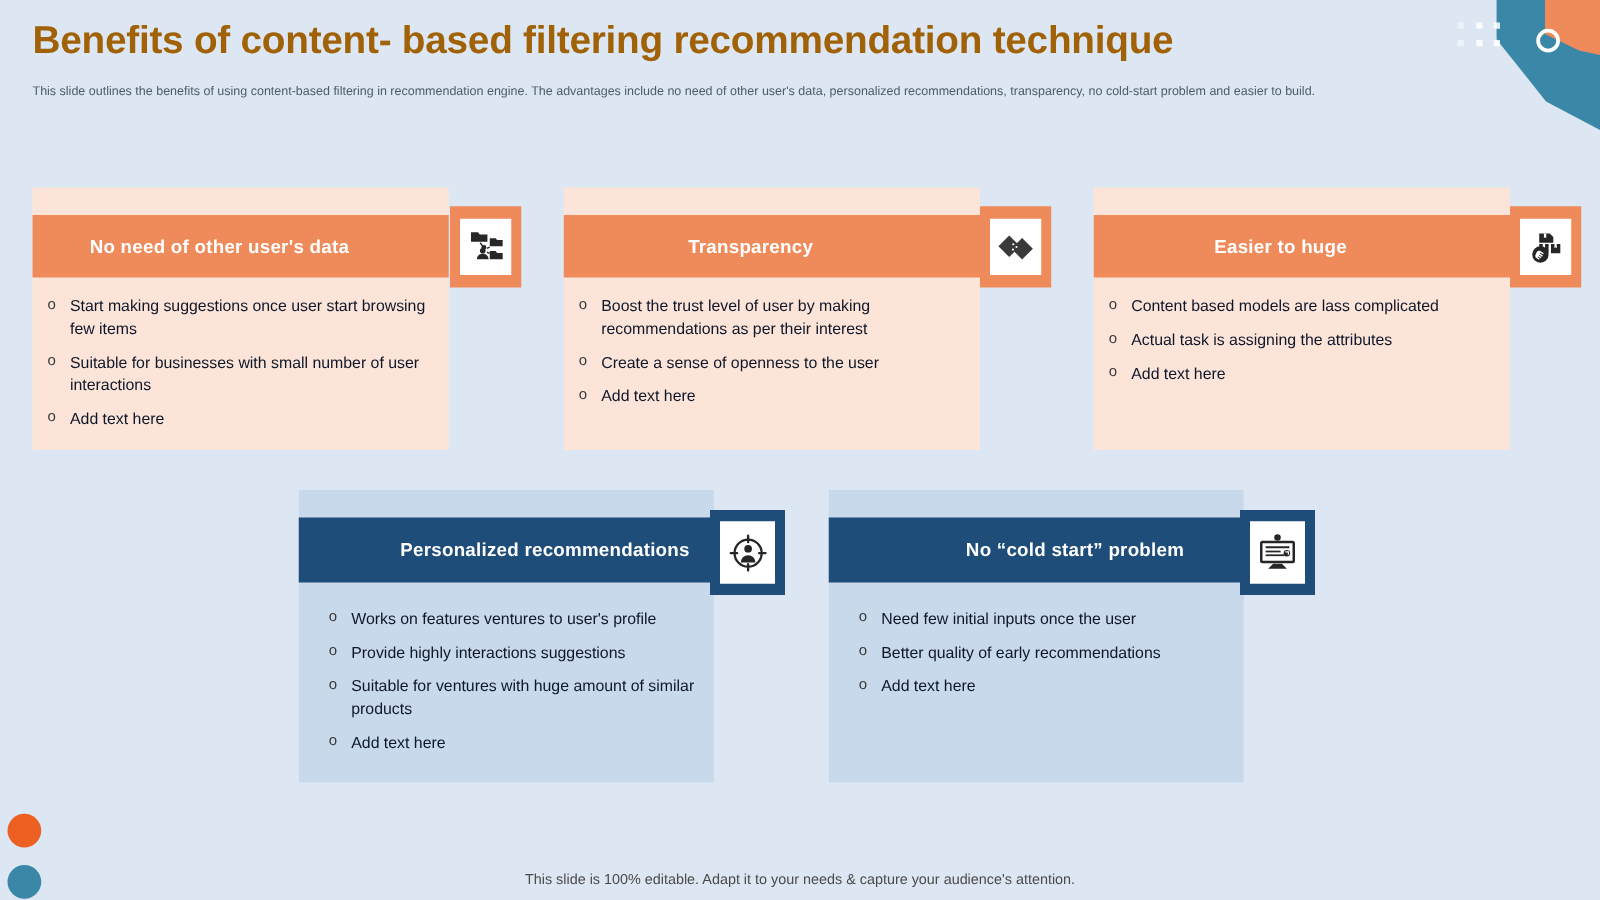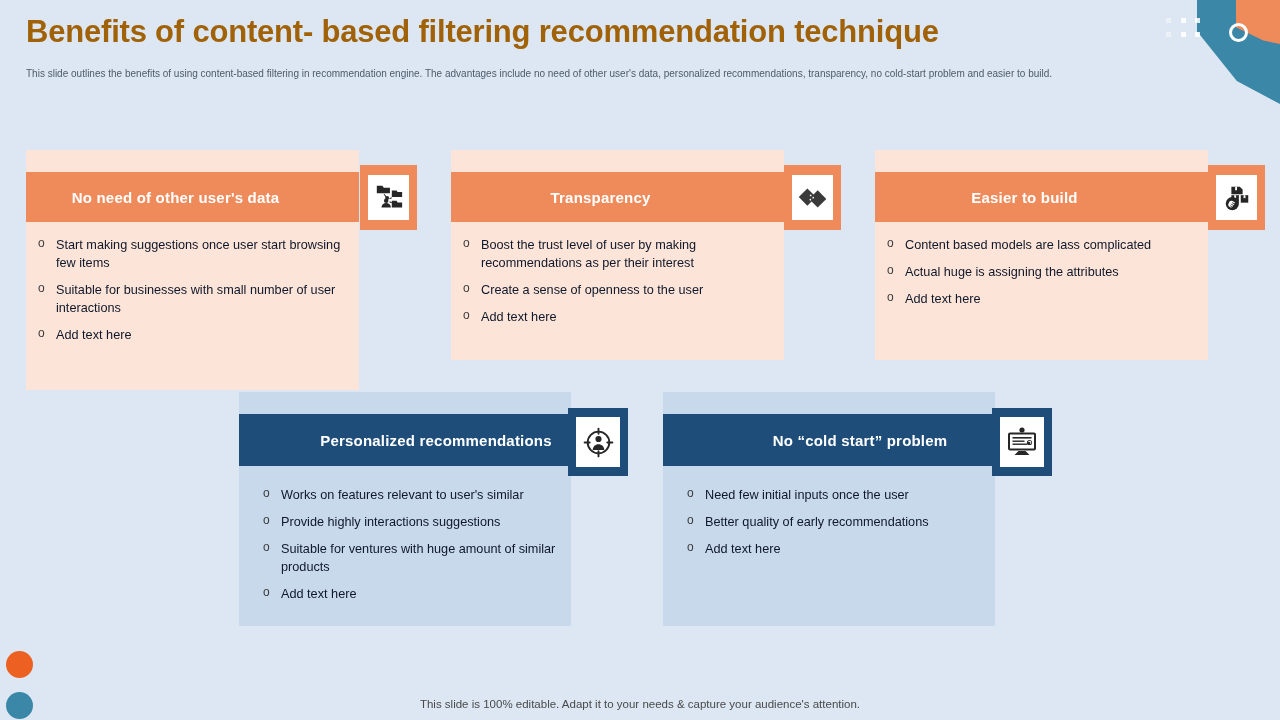--- a/index.html
+++ b/index.html
@@ -161,21 +161,21 @@
   }
   .badge .icon-box {
     background: #ffffff;
     display: flex;
     align-items: center;
     justify-content: center;
   }
   .badge svg { display: block; }
 
   
-  #card-1 { left: 26px;  top: 150px; width: 333px; height: 240px; }
+  #card-1 { left: 26px;  top: 150px; width: 333px; height: 210px; }
   #card-1 .bar { top: 22px; width: 333px; height: 50px; }
   #card-1 ul   { left: 8px; top: 86px; width: 320px; }
   #badge-1 { left: 360px; top: 165px; width: 57px; height: 65px; }
 
   #card-2 { left: 451px; top: 150px; width: 333px; height: 210px; }
   #card-2 .bar { top: 22px; width: 333px; height: 50px; }
   #card-2 ul   { left: 8px; top: 86px; width: 320px; }
   #badge-2 { left: 784px; top: 165px; width: 57px; height: 65px; }
 
   #card-3 { left: 875px; top: 150px; width: 333px; height: 210px; }
@@ -301,25 +301,25 @@
         <circle cx="16.2" cy="15.6" r="0.9"></circle>
         <circle cx="13.2" cy="17.8" r="0.9"></circle>
       </g>
     </svg>
   </div>
 </div>
 
 <div class="card orange" id="card-3">
   <div class="panel"></div>
   <div class="bar">
-    <div class="bar-title">Easier to build</div>
+    <div class="bar-title">Easier to huge</div>
   </div>
   <ul>
     <li>Content based models are lass complicated</li>
-    <li>Actual huge is assigning the attributes</li>
+    <li>Actual task is assigning the attributes</li>
     <li>Add text here</li>
   </ul>
 </div>
 <div class="badge orange" id="badge-3">
   <div class="icon-box">
     <svg width="30" height="30" viewBox="0 0 32 32">
       <g fill="#262626">
         <path d="M10 4h9l3 3v5h-12V7z"></path>
         <path d="M20 13h8v8h-8z"></path>
         <path d="M10 13h8v8h-8z"></path>
@@ -336,21 +336,21 @@
     </svg>
   </div>
 </div>
 
 <div class="card blue" id="card-4">
   <div class="panel"></div>
   <div class="bar">
     <div class="bar-title">Personalized recommendations</div>
   </div>
   <ul>
-    <li>Works on features relevant to user's similar</li>
+    <li>Works on features ventures to user's profile</li>
     <li>Provide highly interactions suggestions</li>
     <li>Suitable for ventures with huge amount of similar products</li>
     <li>Add text here</li>
   </ul>
 </div>
 <div class="badge blue" id="badge-4">
   <div class="icon-box">
     <svg width="33" height="33" viewBox="0 0 32 32">
       <circle cx="16" cy="16" r="10.5" fill="none" stroke="#262626" stroke-width="1.8"></circle>
       <g stroke="#262626" stroke-width="1.8" stroke-linecap="round">

